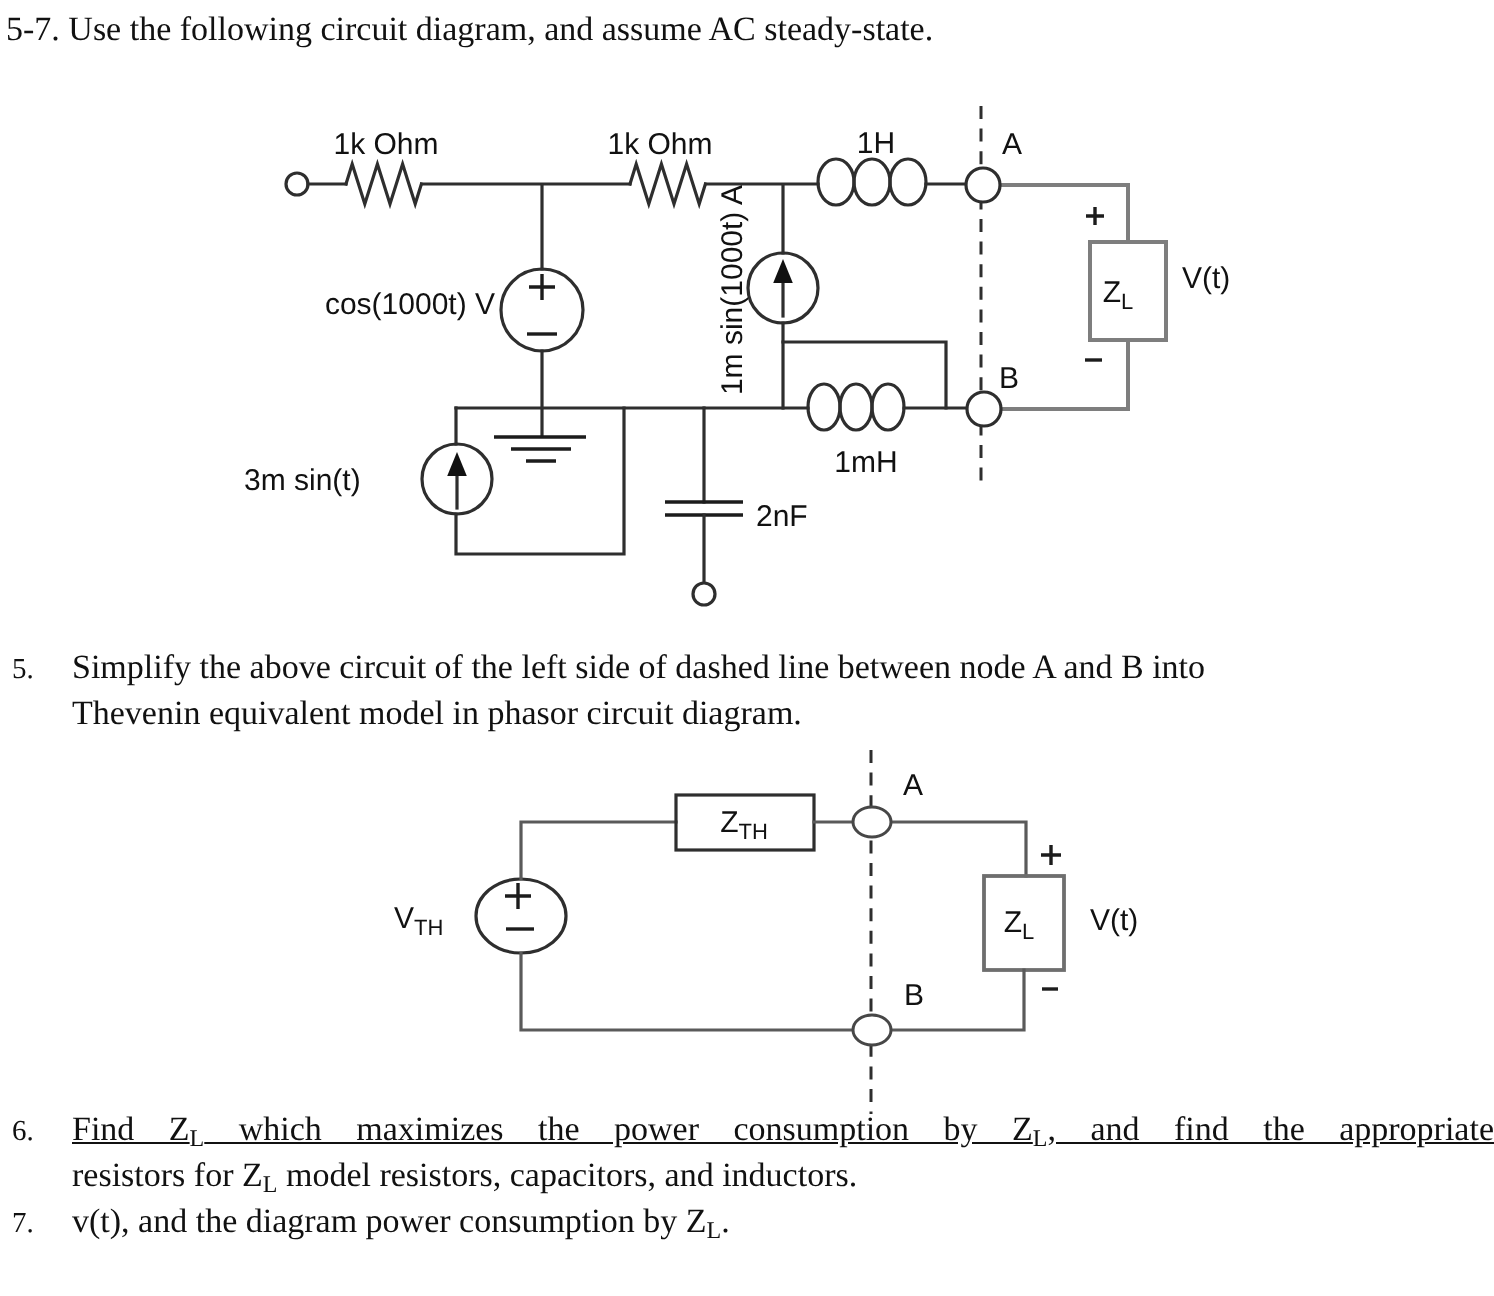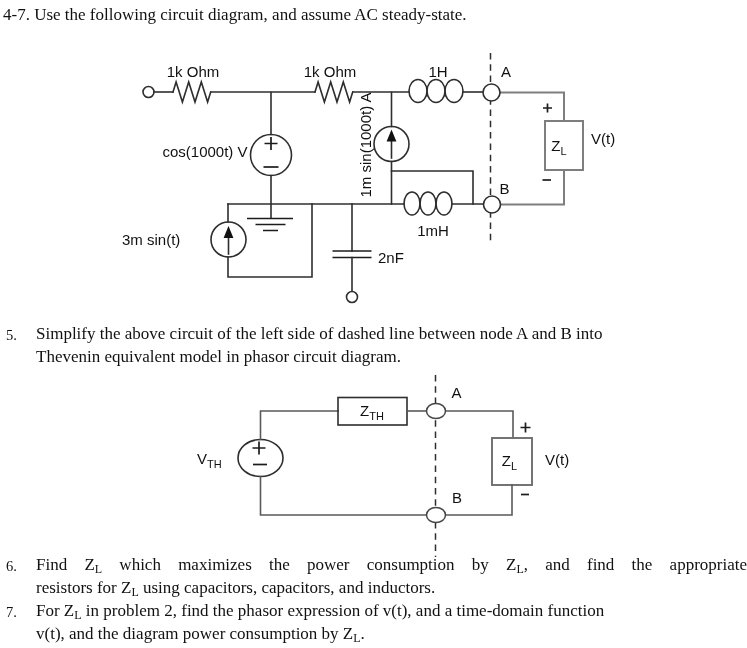--- a/index.html
+++ b/index.html
@@ -5,40 +5,40 @@
   html,body{margin:0;padding:0;}
   body{
     width:747px;height:648px;background:#ffffff;position:relative;overflow:hidden;
     font-family:"Liberation Serif", serif;color:#111;
   }
   .title{position:absolute;left:3px;top:5px;font-size:17px;white-space:nowrap;}
   .item{position:absolute;left:5px;font-size:17px;line-height:23.3px;}
   .item .num{position:absolute;left:1px;top:2px;font-size:14.5px;}
   .item .body{margin-left:31px;width:711px;}
   .line{display:block;}
-  .line.justify{text-align:justify;text-align-last:justify;}
+  .line.justify{text-align:justify;text-align-last:justify;text-decoration:underline;}
   sub{font-size:12px;line-height:0;vertical-align:-3px;}
   svg.schematic{position:absolute;left:0;top:0;}
   svg text{font-family:"Liberation Sans", sans-serif;fill:#111;font-size:15px;}
   .svg-sub{font-size:11px;}
   .wire{stroke:#2e2e2e;stroke-width:1.6;fill:none;stroke-linecap:square;}
   .sym{stroke:#2e2e2e;stroke-width:1.6;fill:none;}
   .mark{stroke:#1c1c1c;stroke-width:1.7;fill:none;stroke-linecap:butt;}
   .gray{stroke:#7e7e7e;stroke-width:2;fill:none;}
   .wire2{stroke:#5a5a5a;stroke-width:1.6;fill:none;stroke-linecap:square;}
   .boxgray2{stroke:#6e6e6e;stroke-width:1.9;fill:none;}
   .node{fill:#fff;stroke:#2e2e2e;stroke-width:1.6;}
   .node2{fill:#fff;stroke:#474747;stroke-width:1.5;}
   .dashedline{stroke:#2e2e2e;stroke-width:1.5;fill:none;stroke-dasharray:6.5 4.8;}
   .arrowhead{fill:#111;stroke:none;}
 </style>
 </head>
 <body>
 
-<div class="title">4-7. Use the following circuit diagram, and assume AC steady-state.</div>
+<div class="title">5-7. Use the following circuit diagram, and assume AC steady-state.</div>
 
 <svg class="schematic" width="747" height="648" viewBox="0 0 747 648">
 
   <g>
 
     <path class="dashedline" d="M490.5,53 V243"></path>
 
     <circle class="node" cx="148.5" cy="92" r="5.5"></circle>
     <path class="wire" d="M154,92 H173"></path>
     <g>
@@ -164,23 +164,22 @@
   <div class="body">
     <span class="line">Simplify the above circuit of the left side of dashed line between node A and B into</span>
     <span class="line">Thevenin equivalent model in phasor circuit diagram.</span>
   </div>
 </div>
 
 <div class="item" style="top:553px;">
   <span class="num">6.</span>
   <div class="body">
     <span class="line justify"><span>Find Z</span><sub>L</sub><span> which maximizes the power consumption by Z</span><sub>L</sub><span>, and find the appropriate</span></span>
-    <span class="line"><span>resistors for Z</span><sub>L</sub><span> using capacitors, capacitors, and inductors.</span></span>
+    <span class="line"><span>resistors for Z</span><sub>L</sub><span> model resistors, capacitors, and inductors.</span></span>
   </div>
 </div>
 
 <div class="item" style="top:599px;">
   <span class="num">7.</span>
   <div class="body">
-    <span class="line"><span>For Z</span><sub>L</sub><span> in problem 2, find the phasor expression of v(t), and a time-domain function</span></span>
     <span class="line"><span>v(t), and the diagram power consumption by Z</span><sub>L</sub><span>.</span></span>
   </div>
 </div>
 
 </body></html>

